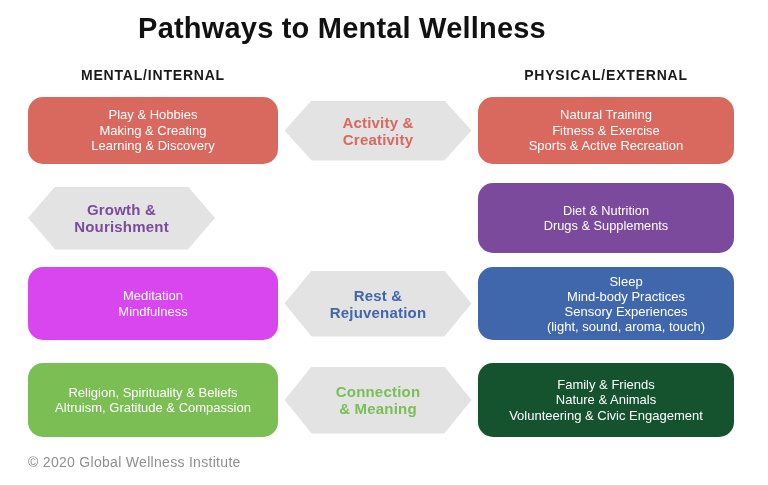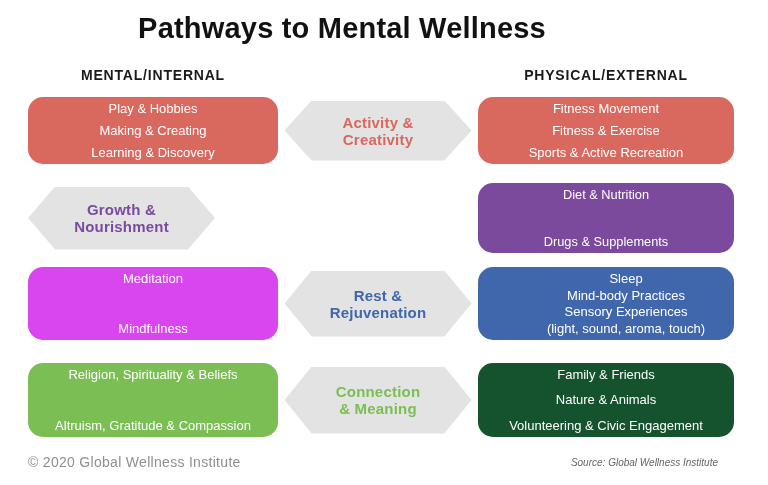--- a/index.html
+++ b/index.html
@@ -33,21 +33,21 @@
     display:flex;justify-content:space-between;align-items:stretch;
   }
   .row-0{top:97px;height:67px;}
   .row-1{top:183px;height:70px;}
   .row-2{top:267px;height:73px;}
   .row-3{top:363px;height:74px;}
 
   .box{
     border-radius:15px;
     color:#ffffff;
-    display:flex;flex-direction:column;justify-content:space-between;
+    display:flex;flex-direction:column;justify-content:center;
     text-align:center;
     font-size:13px;line-height:15.5px;
     padding:4px 8px;box-sizing:border-box;
   }
   .box.left-box{width:250px;}
   .box.right-box{width:256px;}
   .box .line{white-space:nowrap;}
   .row-1 .box{line-height:15px;font-size:12.8px;}
   .row-2 .right-box{line-height:15px;padding-left:48px;}
 
@@ -87,21 +87,21 @@
     <div class="box left-box" style="background-color: rgb(217, 104, 94);">
       <div class="line">Play &amp; Hobbies</div>
       <div class="line">Making &amp; Creating</div>
       <div class="line">Learning &amp; Discovery</div>
     </div>
     <div class="hex" style="color: rgb(217, 104, 94);">
       <div>Activity &amp;</div>
       <div>Creativity</div>
     </div>
     <div class="box right-box" style="background-color: rgb(217, 104, 94);">
-      <div class="line">Fitness Movement</div>
+      <div class="line">Natural Training</div>
       <div class="line">Fitness &amp; Exercise</div>
       <div class="line">Sports &amp; Active Recreation</div>
     </div>
   </div>
 
   <div class="row row-1">
     <div class="hex" style="color: rgb(123, 74, 156);">
       <div>Growth &amp;</div>
       <div>Nourishment</div>
     </div>
@@ -138,15 +138,14 @@
       <div>&amp; Meaning</div>
     </div>
     <div class="box right-box" style="background-color: #14532d;">
       <div class="line">Family &amp; Friends</div>
       <div class="line">Nature &amp; Animals</div>
       <div class="line">Volunteering &amp; Civic Engagement</div>
     </div>
   </div>
 
   <div class="footer-copyright">© 2020 Global Wellness Institute</div>
-  <div class="footer-source">Source: Global Wellness Institute</div>
 
 </div>
 
 </body></html>

